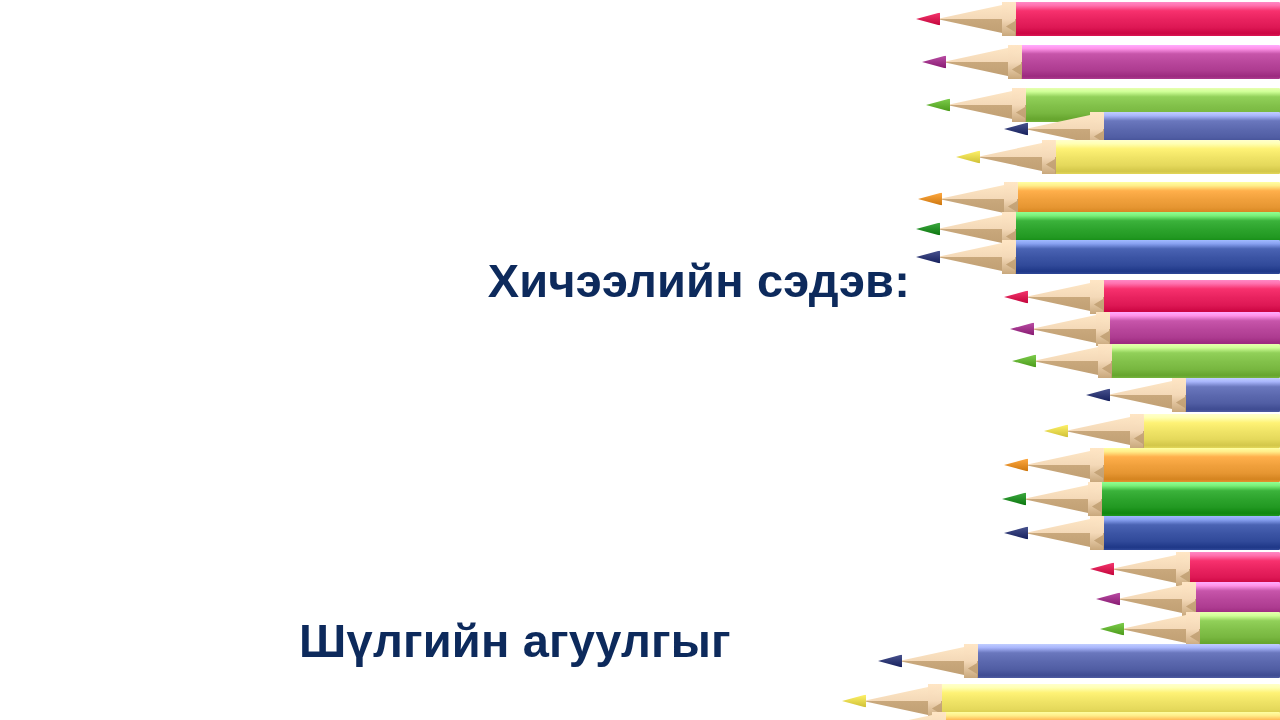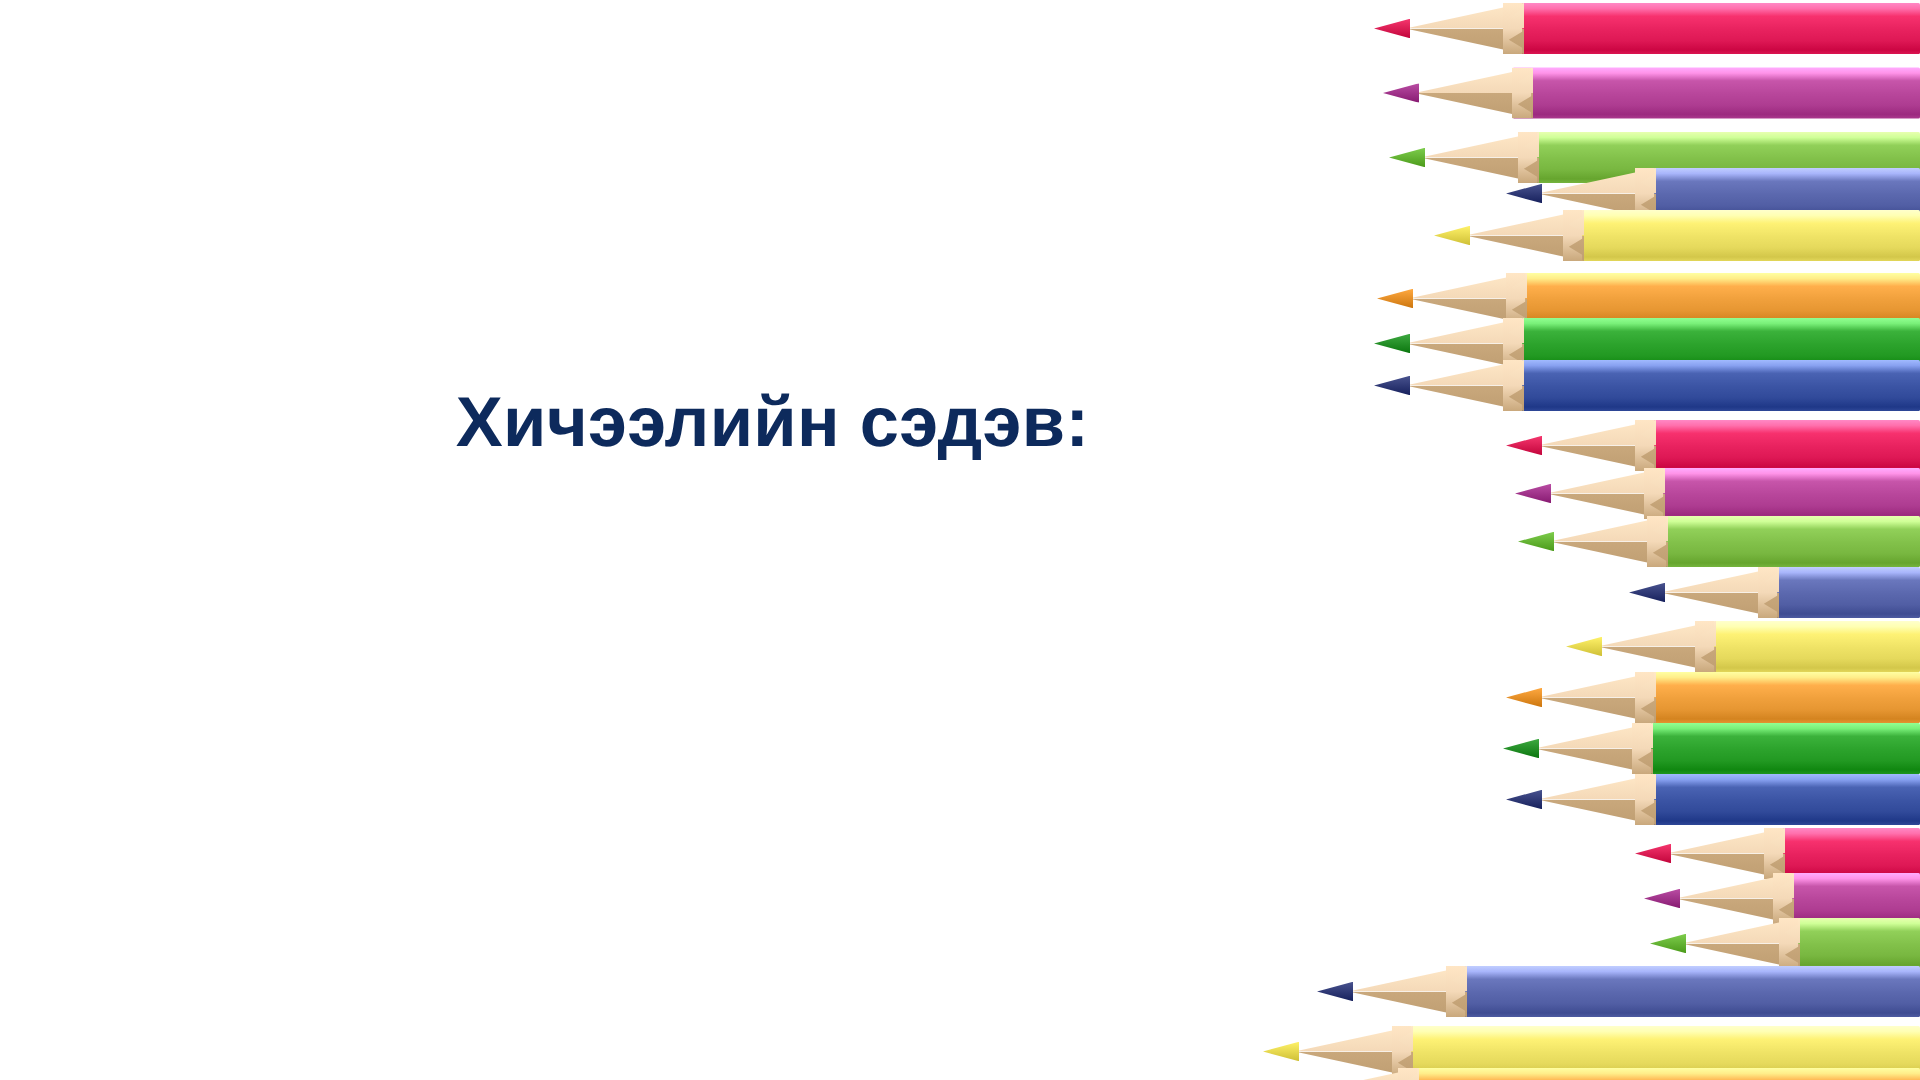--- a/index.html
+++ b/index.html
@@ -23,21 +23,21 @@
     top: 128px;
     width: 790px;
     text-align: center;
     color: #0D2A5C;
     font-weight: bold;
     font-size: 47px;
     line-height: 1.30;
     letter-spacing: 0.2px;
     white-space: pre-wrap;
   }
-  #title-line-1 { display: block; }
+  #title-line-1 { display: block; text-align: right; }
   #title-gap { display: block; height: 54px; }
   #title-line-2 { display: block; }
 
   
   #pencils {
     position: absolute;
     left: 0; top: 0;
     width: 1280px;
     height: 720px;
     pointer-events: none;
@@ -83,20 +83,21 @@
   }
 </style>
 </head>
 <body>
 
 <div id="slide">
 
   <div id="title-block">
     <span id="title-line-1">Хичээлийн сэдэв:</span>
     <span id="title-gap"></span>
+    <span id="title-line-2">Шүлгийн агуулгыг</span>
     
   </div>
 
   <div id="pencils">
       <div class="pencil" style="left: 916px; top: 2px; width: 364px;">
         <div class="barrel" style="left: 87px; background: linear-gradient(rgb(255, 136, 197) 0%, rgb(255, 111, 172) 11%, rgb(247, 49, 110) 26%, rgb(232, 34, 95) 52%, rgb(222, 24, 85) 74%, rgb(204, 6, 67) 92%, rgb(219, 21, 82) 100%);"></div>
         <div class="wood" style="left: 21px; width: 79px;">
           <div class="wood-a" style="background: linear-gradient(rgb(255, 232, 199), rgb(244, 217, 184)); clip-path: polygon(0% 100%, 100% 0%, 100% 100%);"></div>
           <div class="wood-b" style="background: linear-gradient(rgb(201, 168, 124), rgb(191, 158, 114)); clip-path: polygon(0% 0%, 100% 0%, 100% 100%);"></div>
         </div>

